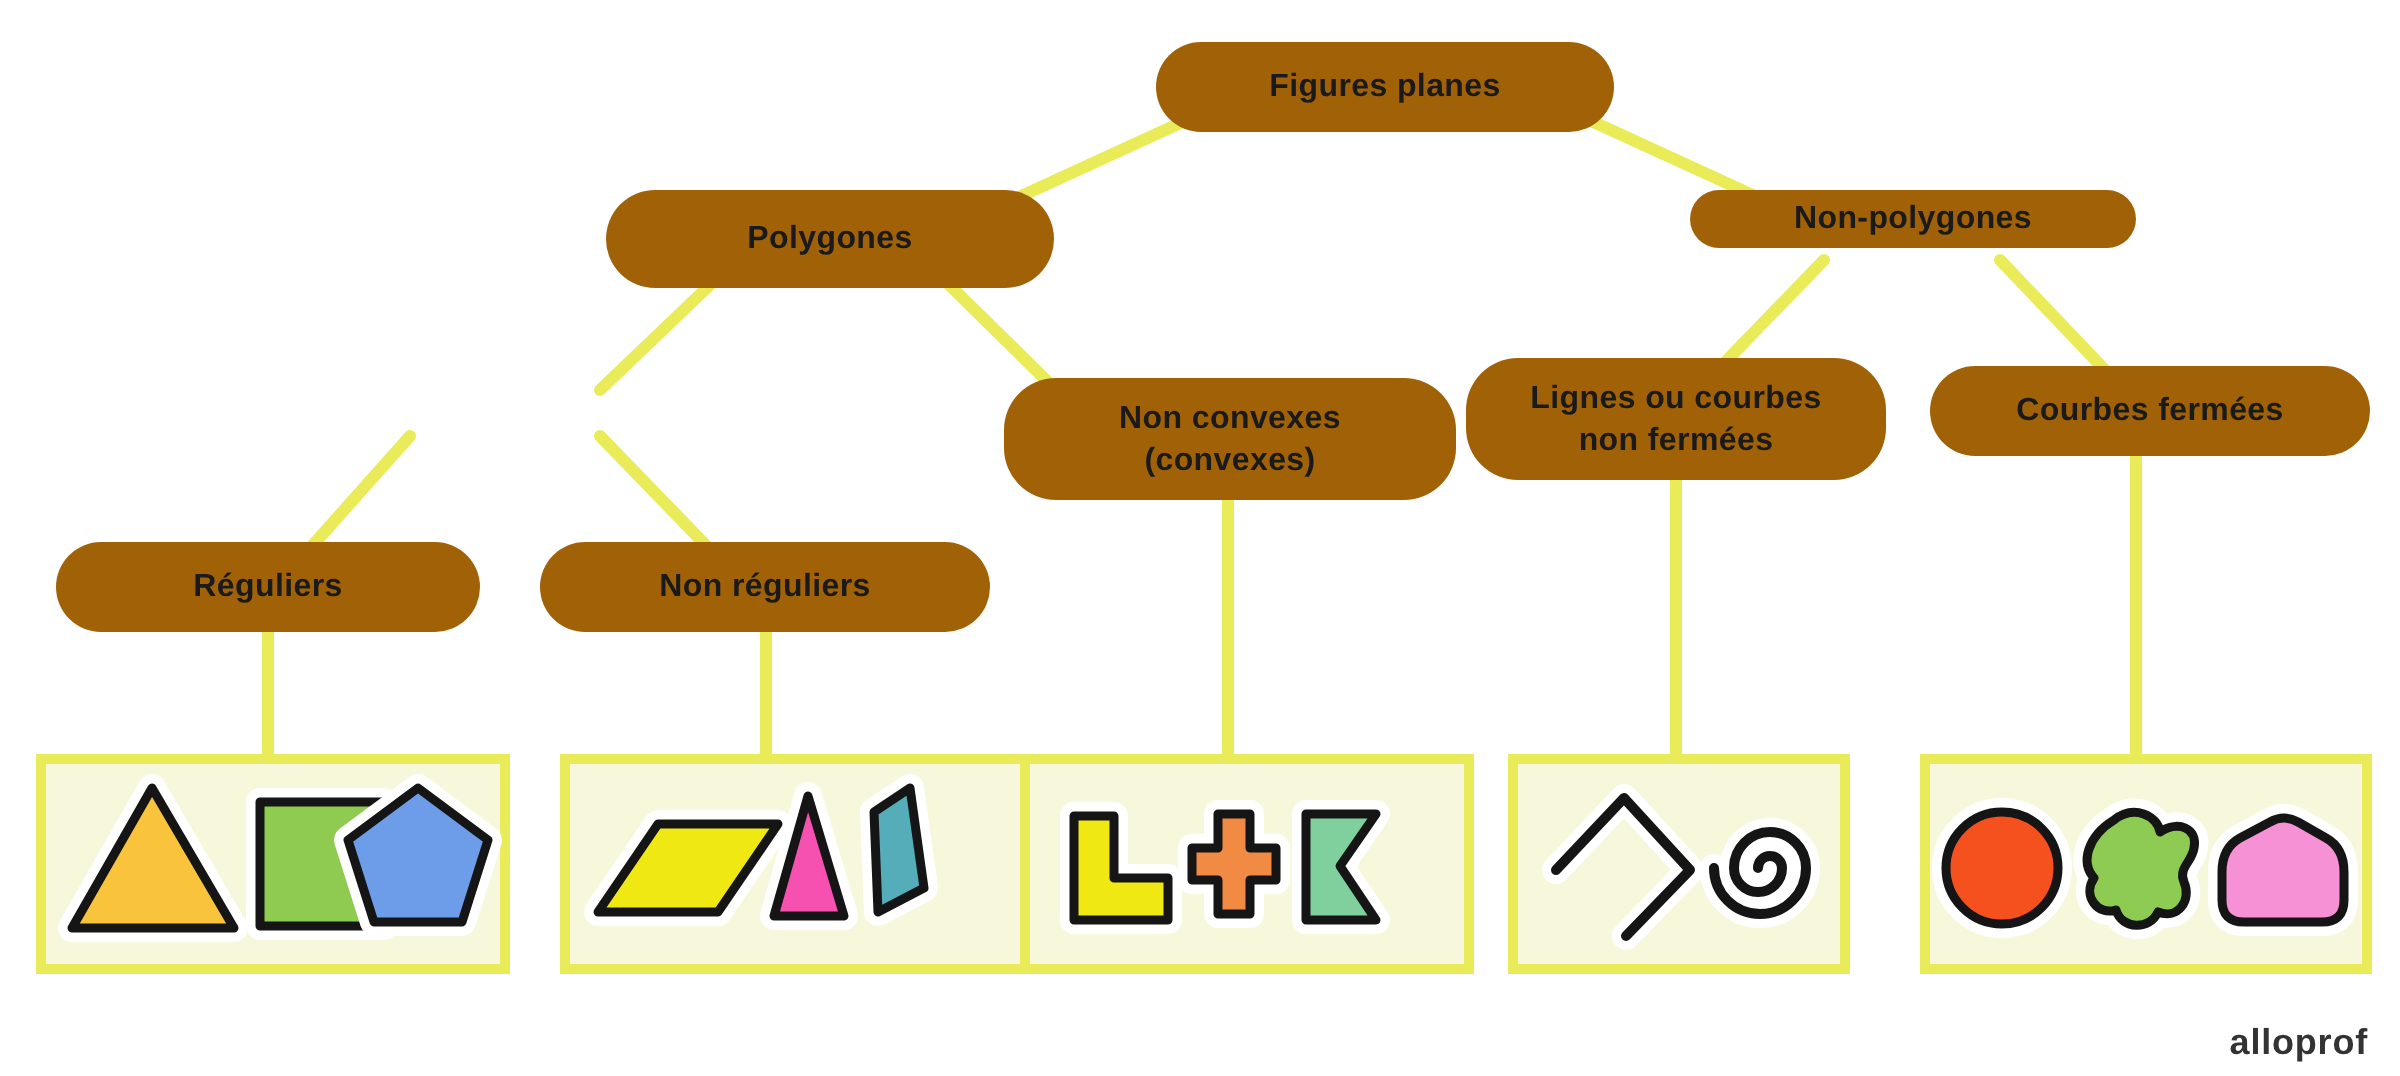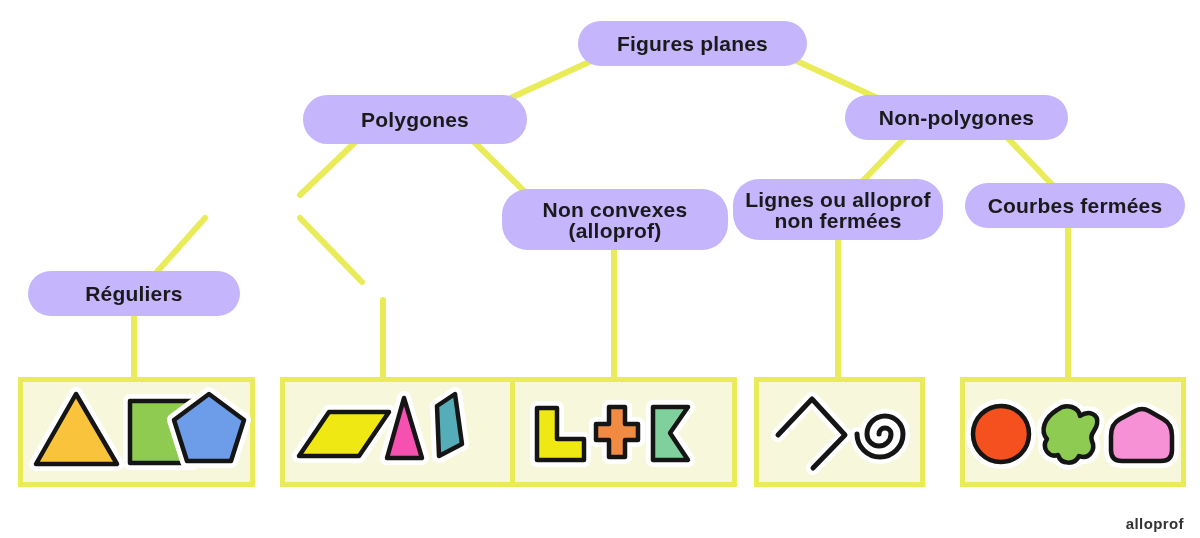--- a/index.html
+++ b/index.html
@@ -5,39 +5,39 @@
   html,body { margin:0; padding:0; background:#fff; }
   .stage {
     position:relative; width:1200px; height:538px; background:#ffffff;
     font-family:"Liberation Sans", "DejaVu Sans", sans-serif; overflow:hidden;
   }
   svg { overflow:visible; }
   .connector-layer { position:absolute; left:0; top:0; }
   .connector-layer line { stroke:#e9ec58; stroke-width:6; stroke-linecap:round; }
 
   .pill {
-    position:absolute; background:#c4b5fd; border-radius:26px;
+    position:absolute; background:#a16207; border-radius:26px;
     display:flex; flex-direction:column; align-items:center; justify-content:center;
-    color:#1a1a1a; font-weight:700; font-size:21px; letter-spacing:.2px;
+    color:#1a1a1a; font-weight:700; font-size:16px; letter-spacing:.2px;
     text-align:center; line-height:21px;
   }
 
   .shape-box {
     position:absolute; background:#f7f8db; border:5px solid #e9ec58;
     box-sizing:border-box;
   }
   .shape-box svg { display:block; width:100%; height:100%; }
 
   .halo   { fill:#ffffff; stroke:#ffffff; stroke-width:14; stroke-linejoin:round; }
   .shape  { stroke:#151515; stroke-width:4.5; stroke-linejoin:round; }
   .halo-line   { fill:none; stroke:#ffffff; stroke-width:14; stroke-linecap:round; stroke-linejoin:round; }
   .stroke-line { fill:none; stroke:#151515; stroke-width:5; stroke-linecap:round; stroke-linejoin:round; }
 
   .logo {
-    position:absolute; right:16px; bottom:6px; font-size:15px; font-weight:600;
+    position:absolute; right:16px; bottom:6px; font-size:18px; font-weight:600;
     color:#333333; letter-spacing:.4px;
   }
 </style>
 </head>
 <body>
 
 <div class="stage">
 
   <svg class="connector-layer" width="1200" height="538" viewBox="0 0 1200 538">
     <line x1="600" y1="57" x2="480" y2="112"></line>
@@ -55,38 +55,41 @@
     <line x1="1068" y1="222" x2="1068" y2="380"></line>
   </svg>
 
   <div class="pill" style="left:578px; top:21px; width:229px; height:45px;">
     <span>Figures planes</span>
   </div>
 
   <div class="pill" style="left:303px; top:95px; width:224px; height:49px;">
     <span>Polygones</span>
   </div>
-  <div class="pill" style="left:845px; top:95px; width:223px; height:45px;">
+  <div class="pill" style="left:845px; top:95px; width:223px; height:29px;">
     <span>Non-polygones</span>
   </div>
 
   <div class="pill" style="left:502px; top:189px; width:226px; height:61px;">
     <span>Non convexes</span>
-    <span>(alloprof)</span>
+    <span>(convexes)</span>
   </div>
   <div class="pill" style="left:733px; top:179px; width:210px; height:61px;">
-    <span>Lignes ou alloprof</span>
+    <span>Lignes ou courbes</span>
     <span>non fermées</span>
   </div>
   <div class="pill" style="left:965px; top:183px; width:220px; height:45px;text-align:right;">
     <span>Courbes fermées</span>
   </div>
 
   <div class="pill" style="left:28px; top:271px; width:212px; height:45px;">
     <span>Réguliers</span>
+  </div>
+  <div class="pill" style="left:270px; top:271px; width:225px; height:45px;">
+    <span>Non réguliers</span>
   </div>
 
   <div class="shape-box" style="left:18px; top:377px; width:237px; height:110px;">
     <svg viewBox="0 0 227 100">
       <defs>
         <polygon id="sh-tri" points="53,12 94,82 13,82"></polygon>
         <polygon id="sh-sq" points="107,19 169,19 169,81 107,81"></polygon>
         <polygon id="sh-pent" points="186,12 221,38 208,79 164,79 151,38"></polygon>
       </defs>
       <g>

